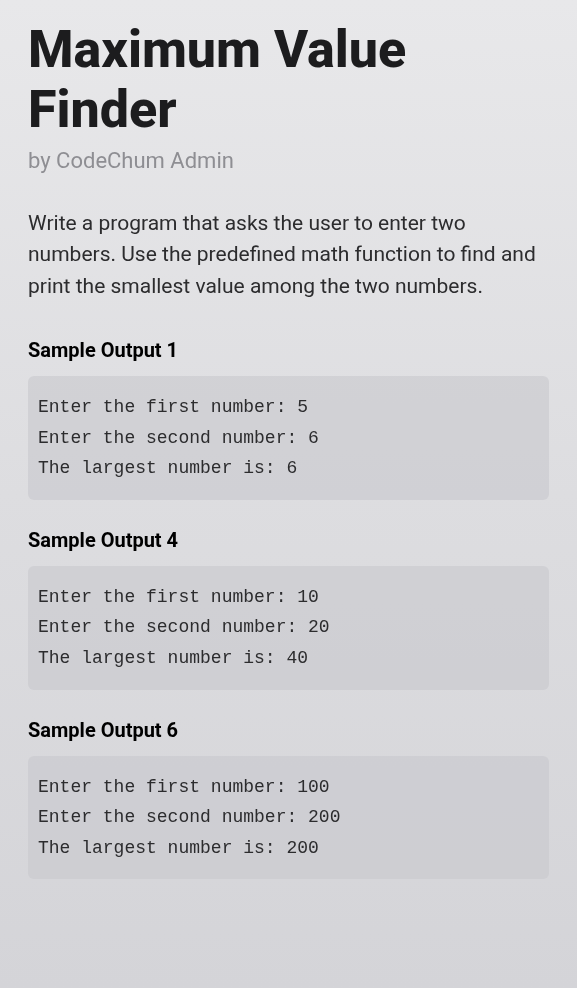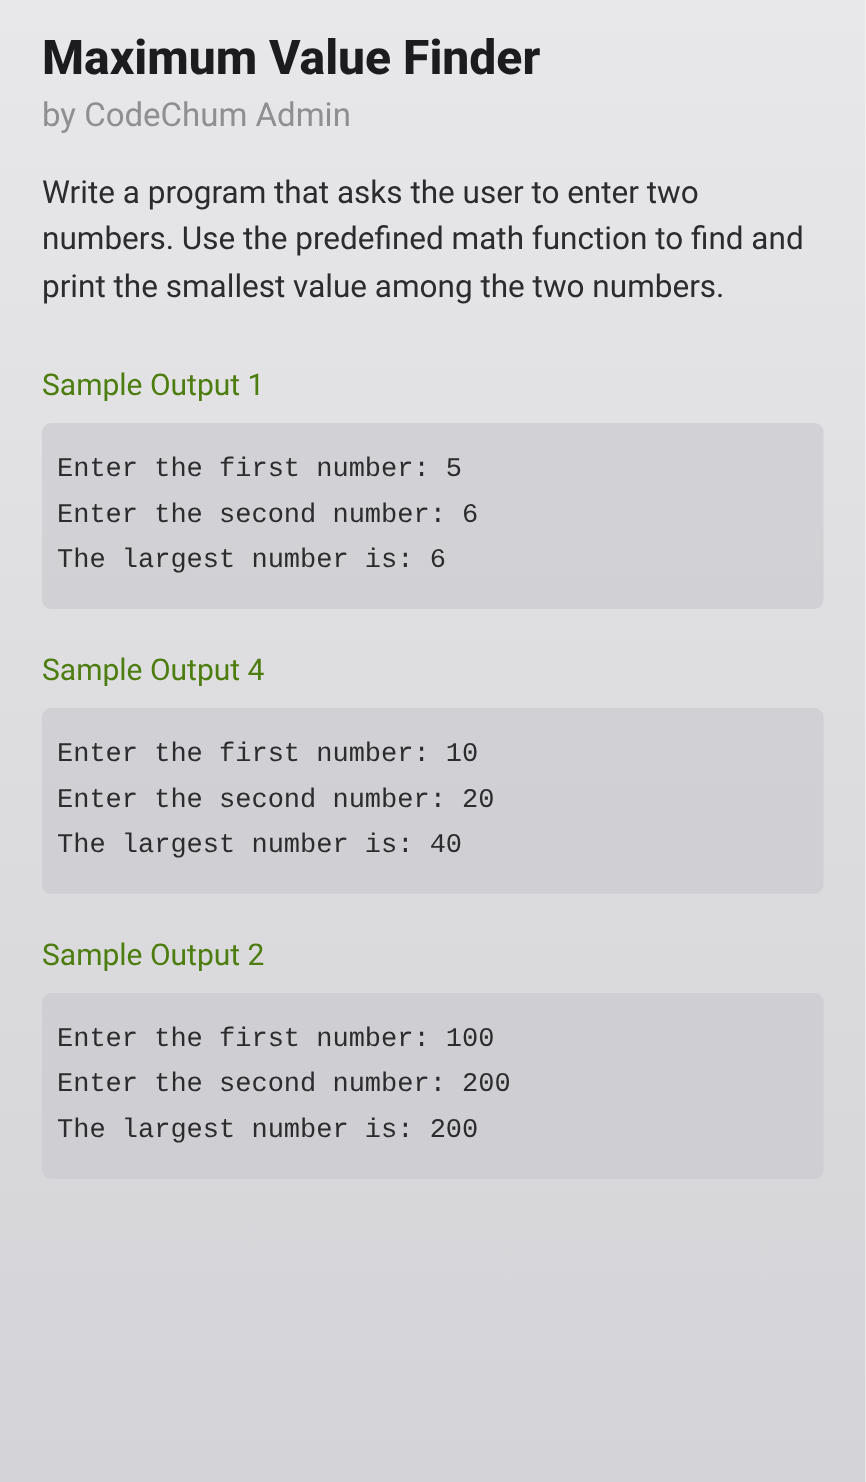--- a/index.html
+++ b/index.html
@@ -9,42 +9,42 @@
     }
     body {
       width: 577px;
       min-height: 988px;
       background: linear-gradient(to bottom, #e8e8ea 0%, #dddde0 50%, #d4d4d8 100%);
       font-family: -apple-system, BlinkMacSystemFont, 'Segoe UI', Roboto, sans-serif;
       padding: 20px 28px;
       color: #2c2c2e;
     }
     .title {
-      font-size: 32px;
+      font-size: 52px;
       font-weight: 800;
       line-height: 1.15;
       color: #1c1c1e;
       margin-bottom: 8px;
     }
     .byline {
       font-size: 22px;
       color: #8e8e93;
       font-weight: 400;
-      margin-bottom: 24px;
+      margin-bottom: 35px;
     }
     .description {
       font-size: 21px;
       line-height: 1.5;
       color: #2c2c2e;
       margin-bottom: 36px;
     }
     .sample-label {
       font-size: 20px;
-      color: #4d7c0f;
-      font-weight: 400;
+      color: #000000;
+      font-weight: 700;
       margin-bottom: 14px;
       margin-top: 28px;
     }
     .code-block {
       background: rgba(200, 200, 205, 0.6);
       border-radius: 6px;
       padding: 16px 10px;
       font-family: 'Courier New', Courier, monospace;
       font-size: 18px;
       line-height: 1.7;
@@ -63,16 +63,16 @@
 <div class="sample-label">Sample Output 1</div>
 <div class="code-block">Enter the first number: 5
 Enter the second number: 6
 The largest number is: 6</div>
 
 <div class="sample-label">Sample Output 4</div>
 <div class="code-block">Enter the first number: 10
 Enter the second number: 20
 The largest number is: 40</div>
 
-<div class="sample-label">Sample Output 2</div>
+<div class="sample-label">Sample Output 6</div>
 <div class="code-block">Enter the first number: 100
 Enter the second number: 200
 The largest number is: 200</div>
 
 </body></html>

